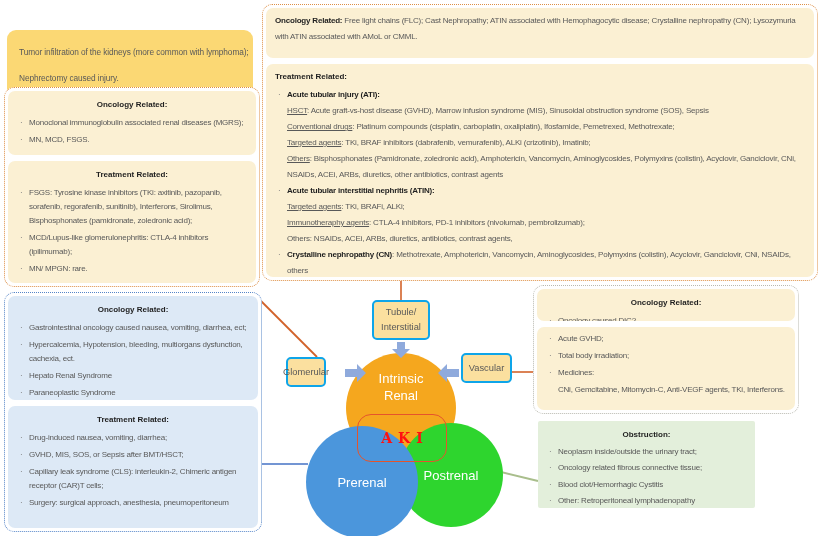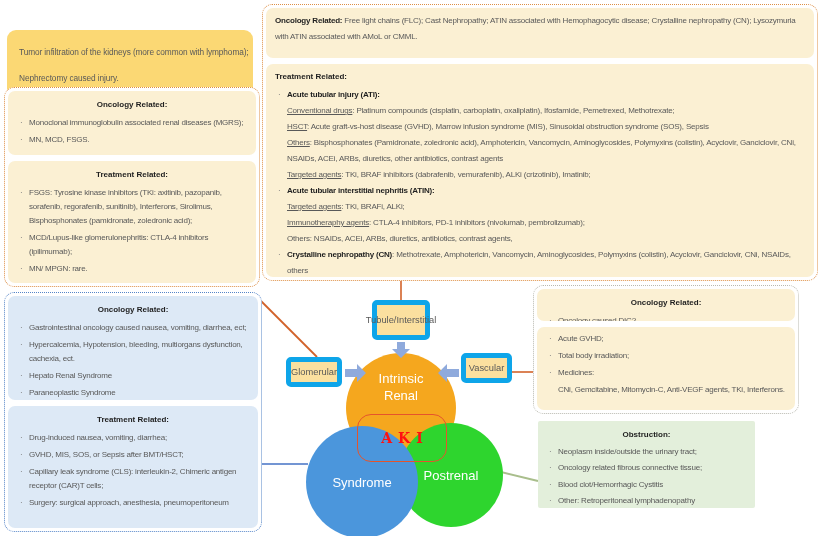--- a/index.html
+++ b/index.html
@@ -58,25 +58,25 @@
   #circle-post .clabel{font-size:13px}
   #circle-pre{left:306px;top:426px;width:112px;height:112px;background:#4B96DC;z-index:3}
   #circle-pre .clabel{font-size:13px}
 
   #aki-box{left:357px;top:414px;width:90px;height:48px;border:1.5px solid #E5542C;
            border-radius:14px;z-index:4;display:flex;align-items:center;justify-content:center}
   #aki-box .aki{font-family:"DejaVu Serif",serif;font-weight:700;color:#FF1111;
                 font-size:14px;letter-spacing:6px;padding-left:6px}
 
   
-  .chip{background:#FBE09F;border:5px solid #0ea5e9;border-radius:5px;color:#595959;
-        font-size:9.3px;display:flex;flex-direction:row;align-items:center;
+  .chip{background:#FBE09F;border:2px solid #0ea5e9;border-radius:5px;color:#595959;
+        font-size:9.3px;display:flex;flex-direction:column;align-items:center;
         justify-content:center;text-align:center;z-index:5;line-height:15px}
   #chip-tubule{left:372px;top:300px;width:58px;height:40px}
-  #chip-glom{left:286px;top:357px;width:56px;height:30px}
+  #chip-glom{left:286px;top:357px;width:40px;height:30px}
   #chip-vas{left:461px;top:353px;width:51px;height:30px}
 
   .arrow{z-index:5}
   #arrow-down{left:391px;top:342px}
   #arrow-right{left:345px;top:364px}
   #arrow-left{left:437px;top:364px}
 </style>
 </head>
 <body>
 
@@ -107,24 +107,24 @@
     </div>
 </div>
 
 <div id="box-ti" class="abs box dotted-orange">
   <div class="section sec-yellow s1">
       <div class="ln plain"><span class="b">Oncology Related: </span>Free light chains (FLC); Cast Nephropathy; ATIN associated with Hemophagocytic disease; Crystalline nephropathy (CN); Lysozymuria with ATIN associated with AMoL or CMML.</div>
     </div>
   <div class="section sec-yellow grow">
       <div class="ln header">Treatment Related:</div>
       <div class="ln bullet"><span class="dot">·</span><span class="b">Acute tubular injury (ATI)</span><span class="b">:</span></div>
+      <div class="ln sub"><span class="u">HSCT</span>: Acute graft-vs-host disease (GVHD), Marrow infusion syndrome (MIS), Sinusoidal obstruction syndrome (SOS), Sepsis</div>
       <div class="ln sub"><span class="u">Conventional drugs</span>: Platinum compounds (cisplatin, carboplatin, oxaliplatin), Ifosfamide, Pemetrexed, Methotrexate;</div>
-      <div class="ln sub"><span class="u">HSCT</span>: Acute graft-vs-host disease (GVHD), Marrow infusion syndrome (MIS), Sinusoidal obstruction syndrome (SOS), Sepsis</div>
+      <div class="ln sub"><span class="u">Targeted agents</span>: TKi, BRAF inhibitors (dabrafenib, vemurafenib), ALKi (crizotinib), Imatinib;</div>
       <div class="ln sub"><span class="u">Others</span>: Bisphosphonates (Pamidronate, zoledronic acid), Amphotericin, Vancomycin, Aminoglycosides, Polymyxins (colistin), Acyclovir, Ganciclovir, CNi, NSAIDs, ACEi, ARBs, diuretics, other antibiotics, contrast agents</div>
-      <div class="ln sub"><span class="u">Targeted agents</span>: TKi, BRAF inhibitors (dabrafenib, vemurafenib), ALKi (crizotinib), Imatinib;</div>
       <div class="ln bullet"><span class="dot">·</span><span class="b">Acute tubular interstitial nephritis (ATIN)</span><span class="b">:</span></div>
       <div class="ln sub"><span class="u">Targeted agents</span>: TKi, BRAFi, ALKi;</div>
       <div class="ln sub"><span class="u">Immunotheraphy agents</span>: CTLA-4 inhibitors, PD-1 inhibitors (nivolumab, pembrolizumab);</div>
       <div class="ln sub">Others: NSAIDs, ACEi, ARBs, diuretics, antibiotics, contrast agents,</div>
       <div class="ln bullet"><span class="dot">·</span><span class="b">Crystalline nephropathy (CN)</span>: Methotrexate, Amphotericin, Vancomycin, Aminoglycosides, Polymyxins (colistin), Acyclovir, Ganciclovir, CNi, NSAIDs, others</div>
     </div>
 </div>
 
 <div id="box-pre" class="abs box dotted-blue">
   <div class="section sec-blue s1">
@@ -167,21 +167,21 @@
 <div id="circle-intrinsic" class="abs circle">
   <div class="clabel">
     <div>Intrinsic</div>
     <div>Renal</div>
   </div>
 </div>
 <div id="circle-post" class="abs circle">
   <div class="clabel">Postrenal</div>
 </div>
 <div id="circle-pre" class="abs circle">
-  <div class="clabel">Syndrome</div>
+  <div class="clabel">Prerenal</div>
 </div>
 <div id="aki-box" class="abs">
   <span class="aki">AKI</span>
 </div>
 
 <div id="chip-tubule" class="abs chip">
   <div>Tubule/</div>
   <div>Interstitial</div>
 </div>
 <div id="chip-glom" class="abs chip">

